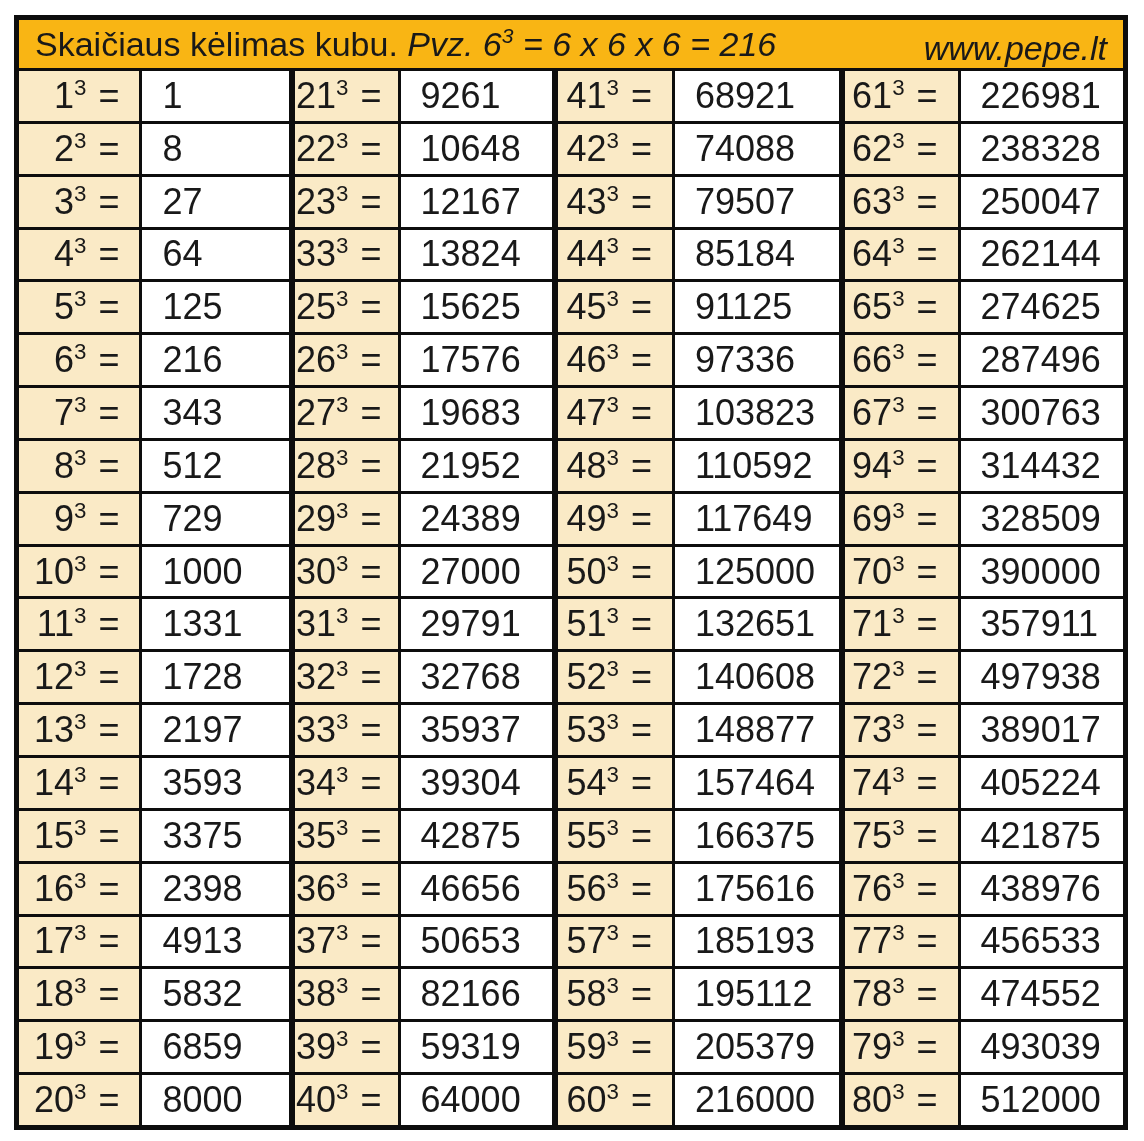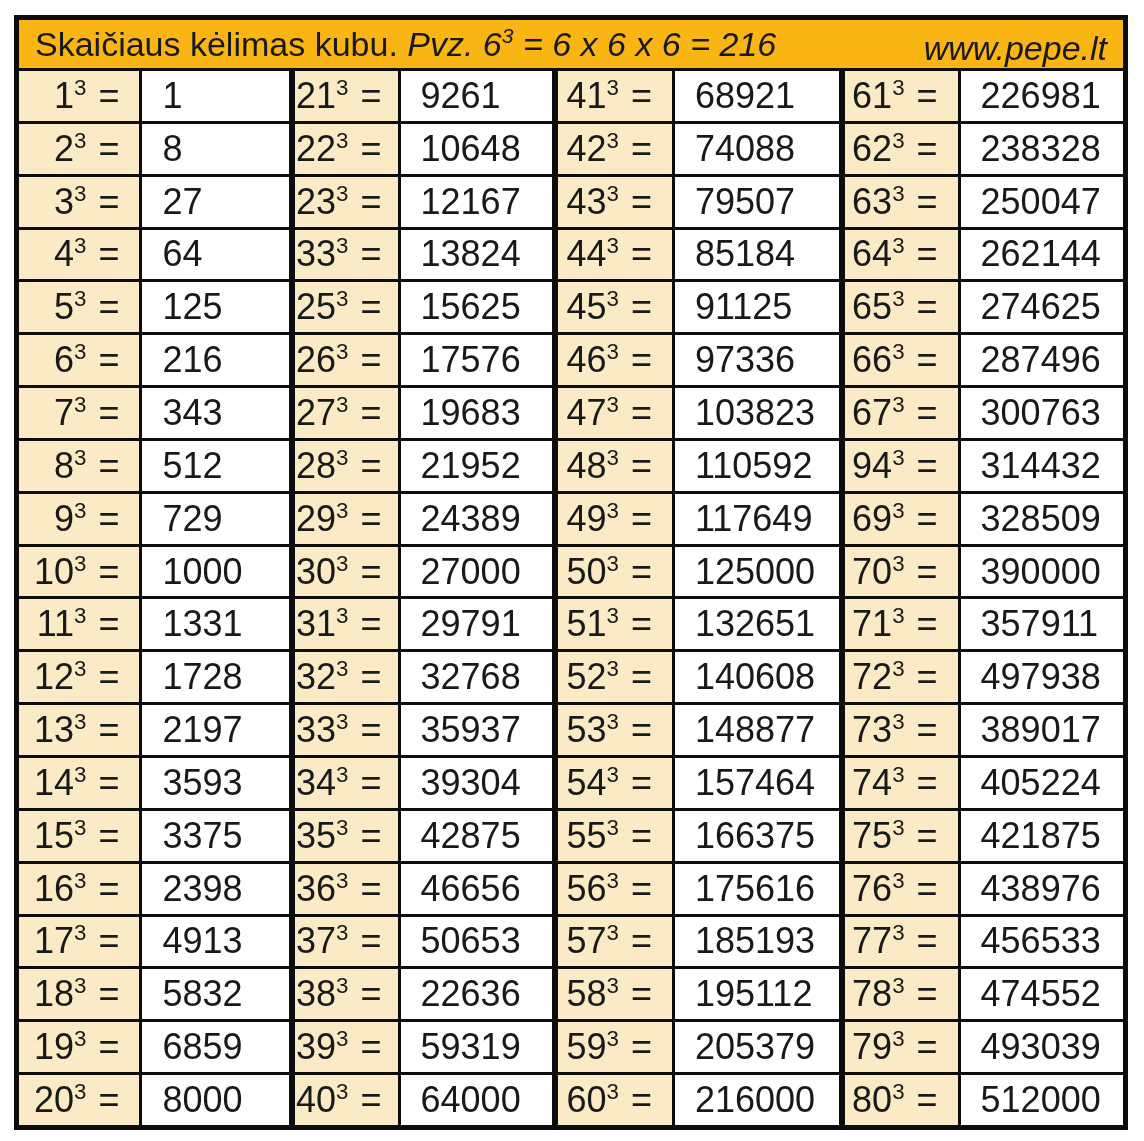--- a/index.html
+++ b/index.html
@@ -246,21 +246,21 @@
           <td class="value">50653</td>
           <td class="label group-sep"><span>57</span><sup>3</sup><span class="eq">&nbsp;=</span></td>
           <td class="value">185193</td>
           <td class="label group-sep"><span>77</span><sup>3</sup><span class="eq">&nbsp;=</span></td>
           <td class="value">456533</td>
         </tr>
         <tr>
           <td class="label"><span>18</span><sup>3</sup><span class="eq">&nbsp;=</span></td>
           <td class="value">5832</td>
           <td class="label group-sep"><span>38</span><sup>3</sup><span class="eq">&nbsp;=</span></td>
-          <td class="value">22636</td>
+          <td class="value">82166</td>
           <td class="label group-sep"><span>58</span><sup>3</sup><span class="eq">&nbsp;=</span></td>
           <td class="value">195112</td>
           <td class="label group-sep"><span>78</span><sup>3</sup><span class="eq">&nbsp;=</span></td>
           <td class="value">474552</td>
         </tr>
         <tr>
           <td class="label"><span>19</span><sup>3</sup><span class="eq">&nbsp;=</span></td>
           <td class="value">6859</td>
           <td class="label group-sep"><span>39</span><sup>3</sup><span class="eq">&nbsp;=</span></td>
           <td class="value">59319</td>

